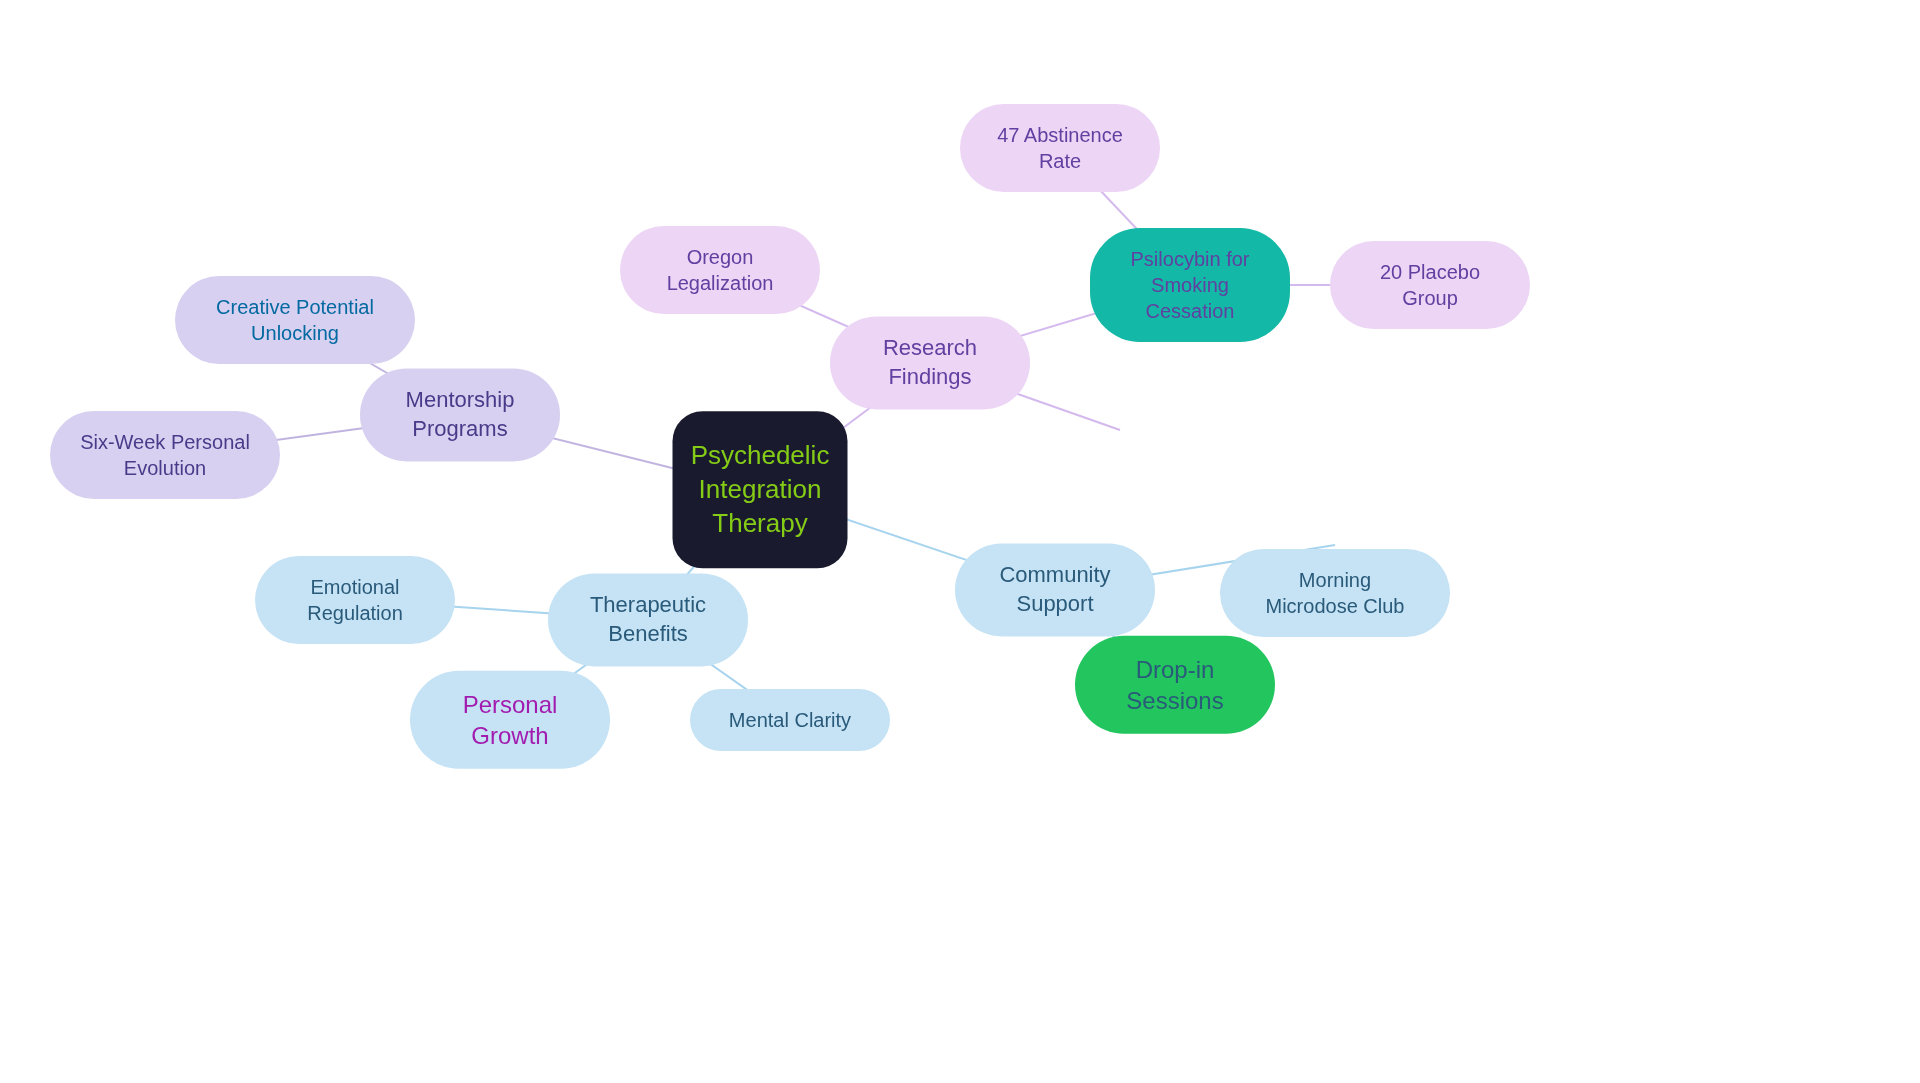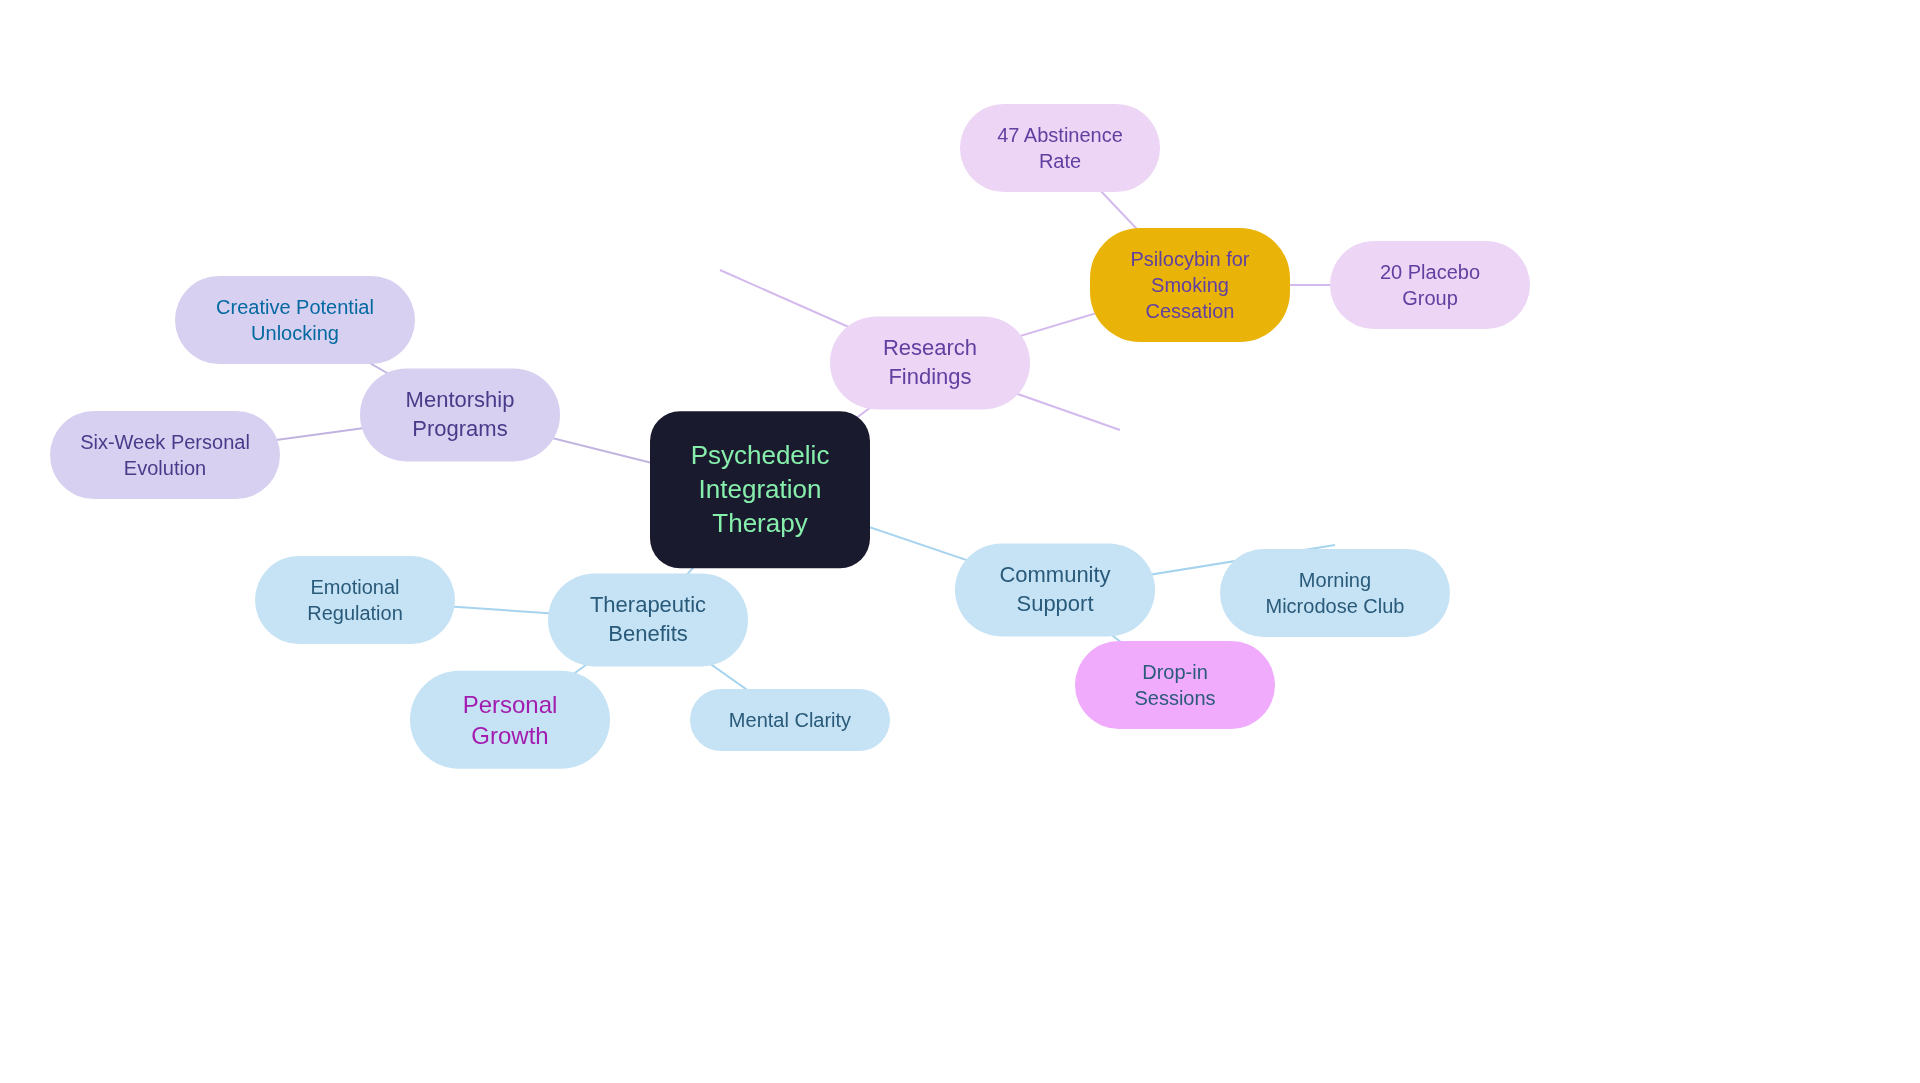--- a/index.html
+++ b/index.html
@@ -24,26 +24,26 @@
       align-items: center;
       justify-content: center;
       text-align: center;
       font-size: 22px;
       line-height: 1.3;
       padding: 18px 30px;
       transform: translate(-50%, -50%);
     }
     .node-center {
       background: #1a1a2e;
-      color: #86efac;
+      color: #84cc16;
       font-size: 26px;
       font-weight: 500;
       padding: 28px 50px;
       border-radius: 30px;
-      width: 220px;
+      width: 175px;
     }
     .node-purple {
       background: #e8d5f5;
       color: #5a3f7a;
       border: none;
     }
     .node-blue {
       background: #cce8f8;
       color: #2a5a7a;
       border: none;
@@ -74,27 +74,28 @@
     <line x1="648" y1="620" x2="790" y2="720" stroke="#90c8e8" stroke-width="2" stroke-opacity="0.8"></line>
     <line x1="760" y1="490" x2="1055" y2="590" stroke="#90c8e8" stroke-width="2" stroke-opacity="0.8"></line>
     <line x1="1055" y1="590" x2="1335" y2="545" stroke="#90c8e8" stroke-width="2" stroke-opacity="0.8"></line>
     <line x1="1055" y1="590" x2="1175" y2="685" stroke="#90c8e8" stroke-width="2" stroke-opacity="0.8"></line>
   </svg>
 
 <div id="nodes-container" style="position:absolute;top:0;left:0;width:1920px;height:1083px;pointer-events:none;">
 <div class="node node-center" style="left: 760px; top: 490px; pointer-events: auto;">Psychedelic Integration
 Therapy</div>
     <div class="node node-purple" style="left: 930px; top: 363px; pointer-events: auto; background: rgb(236, 213, 245); color: rgb(96, 64, 160); width: 200px; font-size: 22px;">Research Findings</div>
-    <div class="node node-purple" style="left: 1190px; top: 285px; pointer-events: auto; background: #eab308; color: rgb(96, 64, 160); width: 200px; font-size: 20px;">Psilocybin for Smoking
+    <div class="node node-purple" style="left: 1190px; top: 285px; pointer-events: auto; background: #14b8a6; color: rgb(96, 64, 160); width: 200px; font-size: 20px;">Psilocybin for Smoking
 Cessation</div>
     <div class="node node-purple" style="left: 1060px; top: 148px; pointer-events: auto; background: rgb(236, 213, 245); color: rgb(96, 64, 160); width: 200px; font-size: 20px;">47 Abstinence Rate</div>
     <div class="node node-purple" style="left: 1430px; top: 285px; pointer-events: auto; background: rgb(236, 213, 245); color: rgb(96, 64, 160); width: 200px; font-size: 20px;">20 Placebo Group</div>
+    <div class="node node-purple" style="left: 720px; top: 270px; pointer-events: auto; background: rgb(236, 213, 245); color: rgb(96, 64, 160); width: 200px; font-size: 20px;">Oregon Legalization</div>
     <div class="node node-lavender" style="left: 460px; top: 415px; pointer-events: auto; background: rgb(216, 208, 240); color: rgb(74, 58, 138); width: 200px; font-size: 22px;">Mentorship Programs</div>
     <div class="node node-lavender" style="left: 295px; top: 320px; pointer-events: auto; background: rgb(216, 208, 240); color: #0369a1; width: 240px; font-size: 20px;">Creative Potential Unlocking</div>
     <div class="node node-lavender" style="left: 165px; top: 455px; pointer-events: auto; background: rgb(216, 208, 240); color: rgb(74, 58, 138); width: 230px; font-size: 20px;">Six-Week Personal Evolution</div>
     <div class="node node-blue" style="left: 648px; top: 620px; pointer-events: auto; background: rgb(197, 227, 245); color: rgb(42, 90, 122); width: 200px; font-size: 22px;">Therapeutic Benefits</div>
     <div class="node node-blue" style="left: 355px; top: 600px; pointer-events: auto; background: rgb(197, 227, 245); color: rgb(42, 90, 122); width: 200px; font-size: 20px;">Emotional Regulation</div>
     <div class="node node-blue" style="left: 510px; top: 720px; pointer-events: auto; background: rgb(197, 227, 245); color: #a21caf; width: 200px; font-size: 24px;">Personal Growth</div>
     <div class="node node-blue" style="left: 790px; top: 720px; pointer-events: auto; background: rgb(197, 227, 245); color: rgb(42, 90, 122); width: 200px; font-size: 20px;">Mental Clarity</div>
     <div class="node node-blue" style="left: 1055px; top: 590px; pointer-events: auto; background: rgb(197, 227, 245); color: rgb(42, 90, 122); width: 200px; font-size: 22px; text-align: center;">Community Support</div>
     <div class="node node-blue" style="left: 1335px; top: 545px; pointer-events: auto; background: rgb(197, 227, 245); color: rgb(42, 90, 122); width: 230px; font-size: 20px; margin-top: 48px;">Morning Microdose Club</div>
-    <div class="node node-blue" style="left: 1175px; top: 685px; pointer-events: auto; background: #f0abfc; color: rgb(42, 90, 122); width: 200px; font-size: 20px;">Drop-in Sessions</div>
+    <div class="node node-blue" style="left: 1175px; top: 685px; pointer-events: auto; background: #22c55e; color: rgb(42, 90, 122); width: 200px; font-size: 24px;">Drop-in Sessions</div>
   </div>
 
 </body></html>

